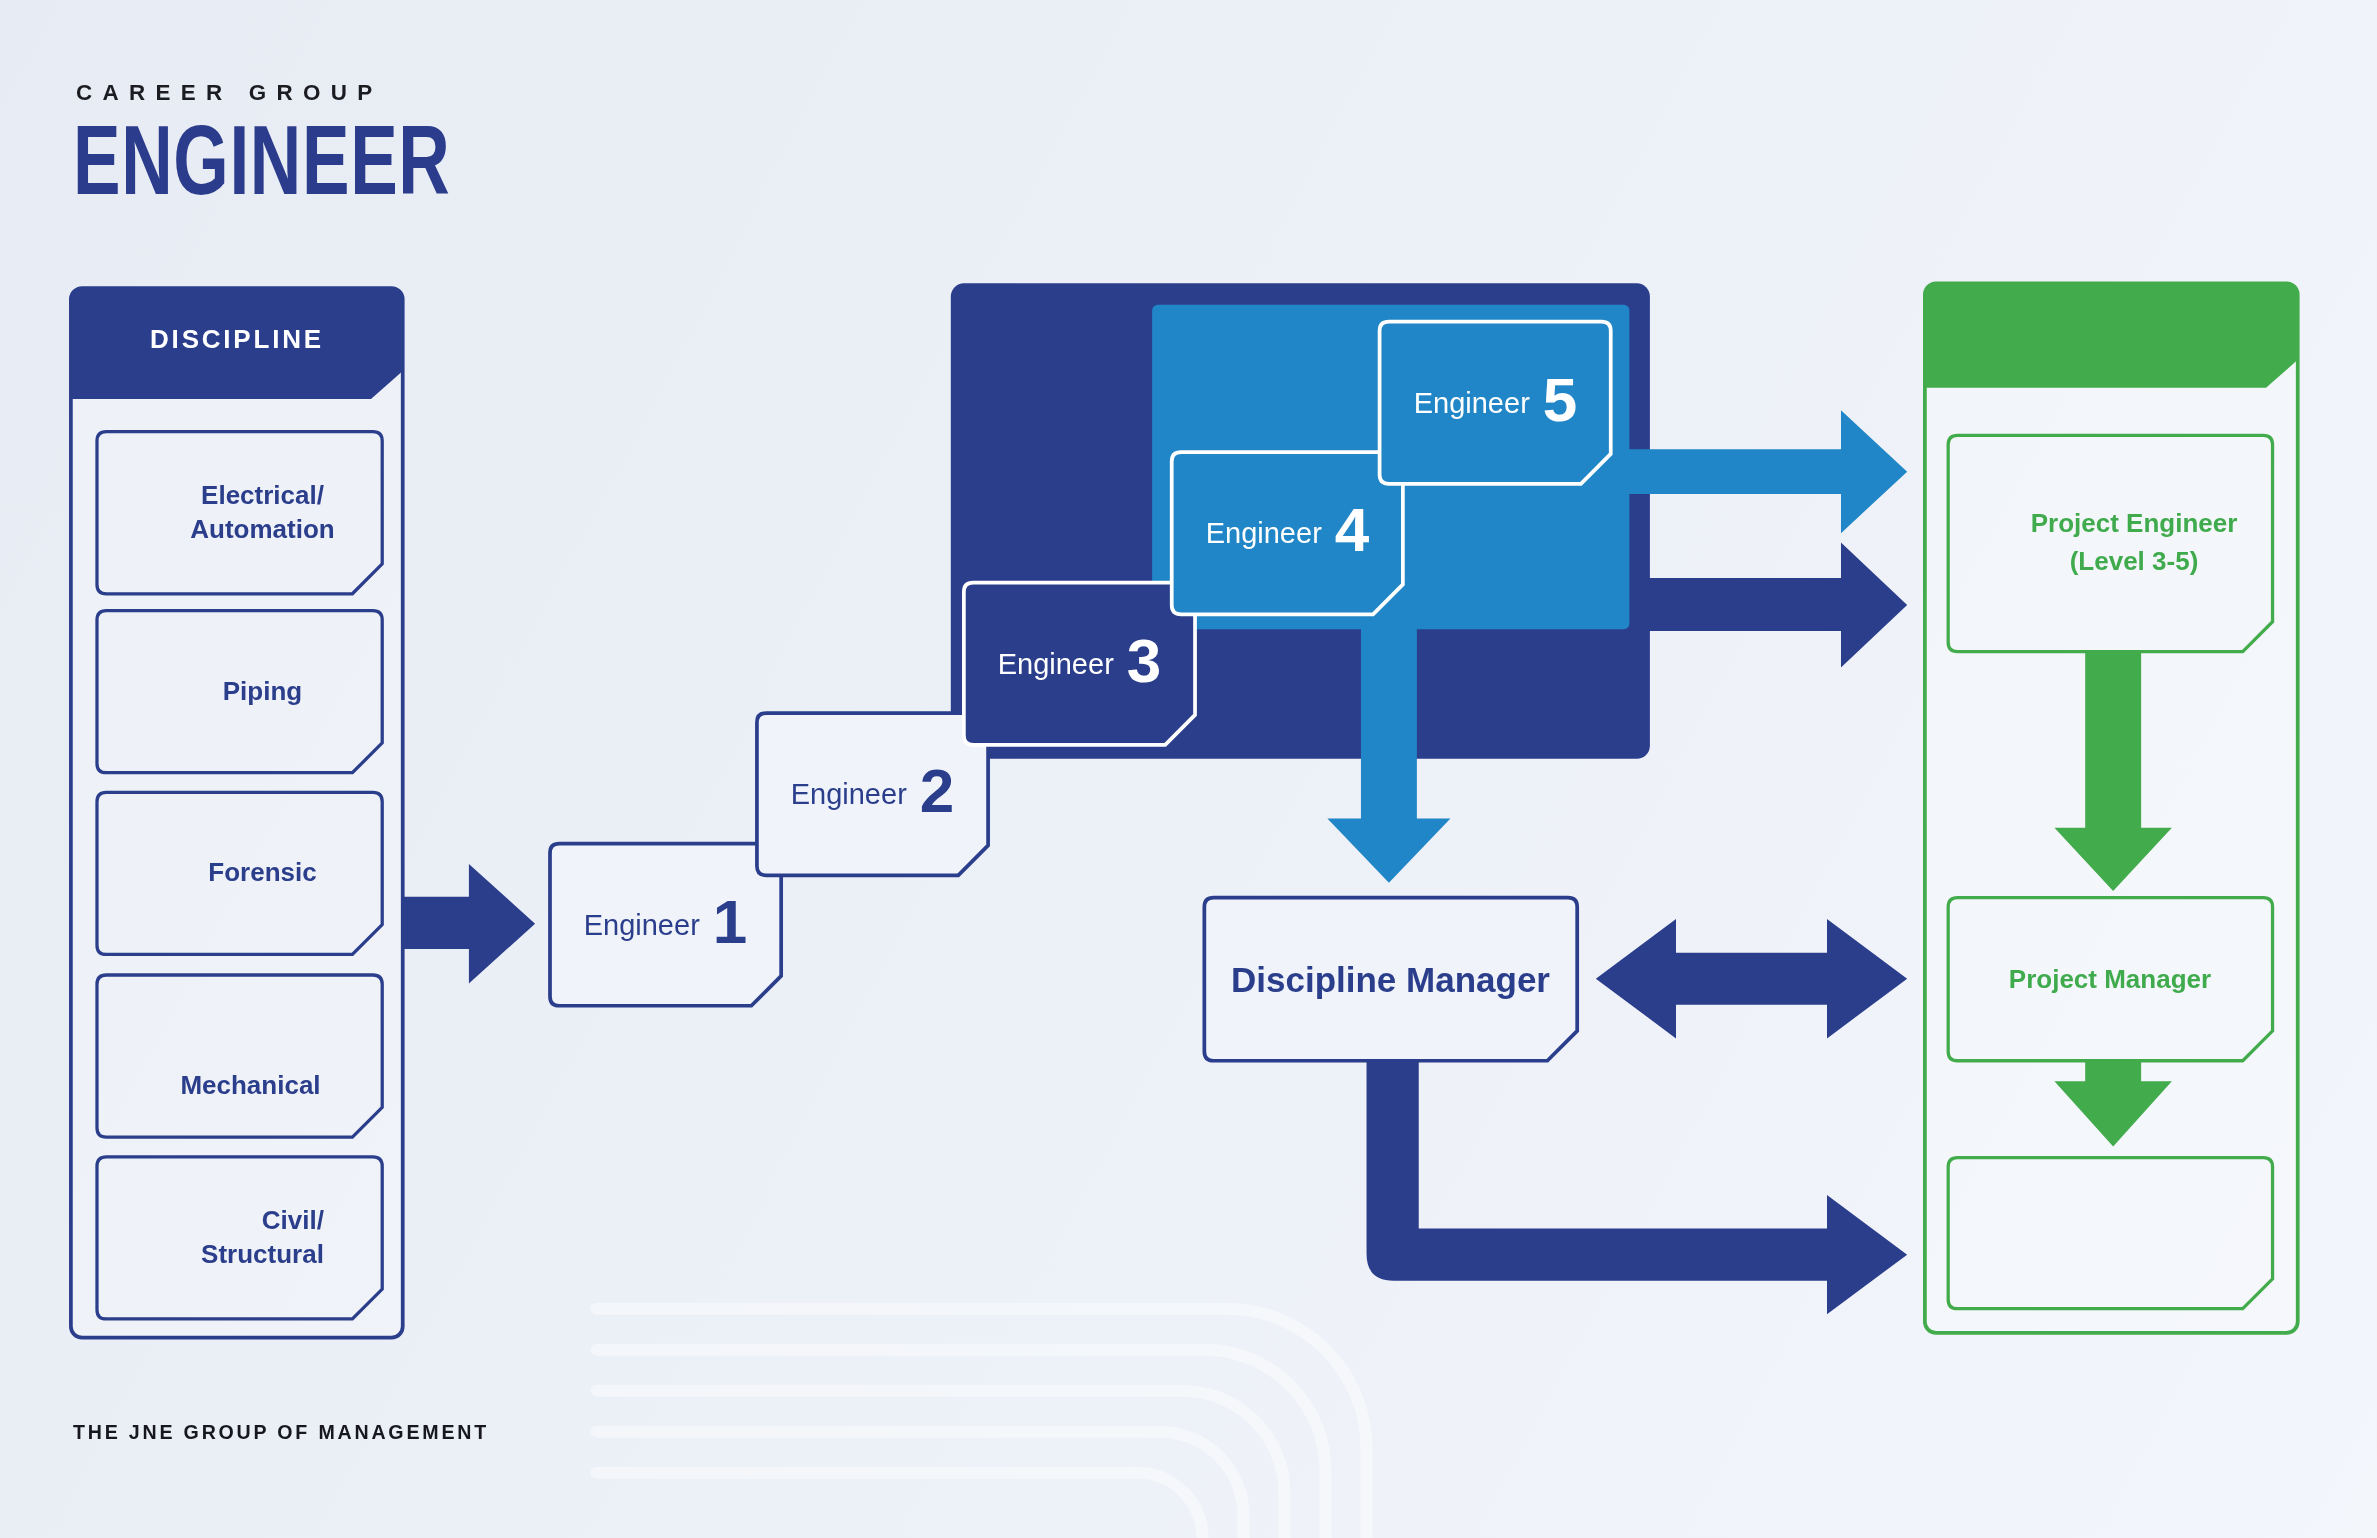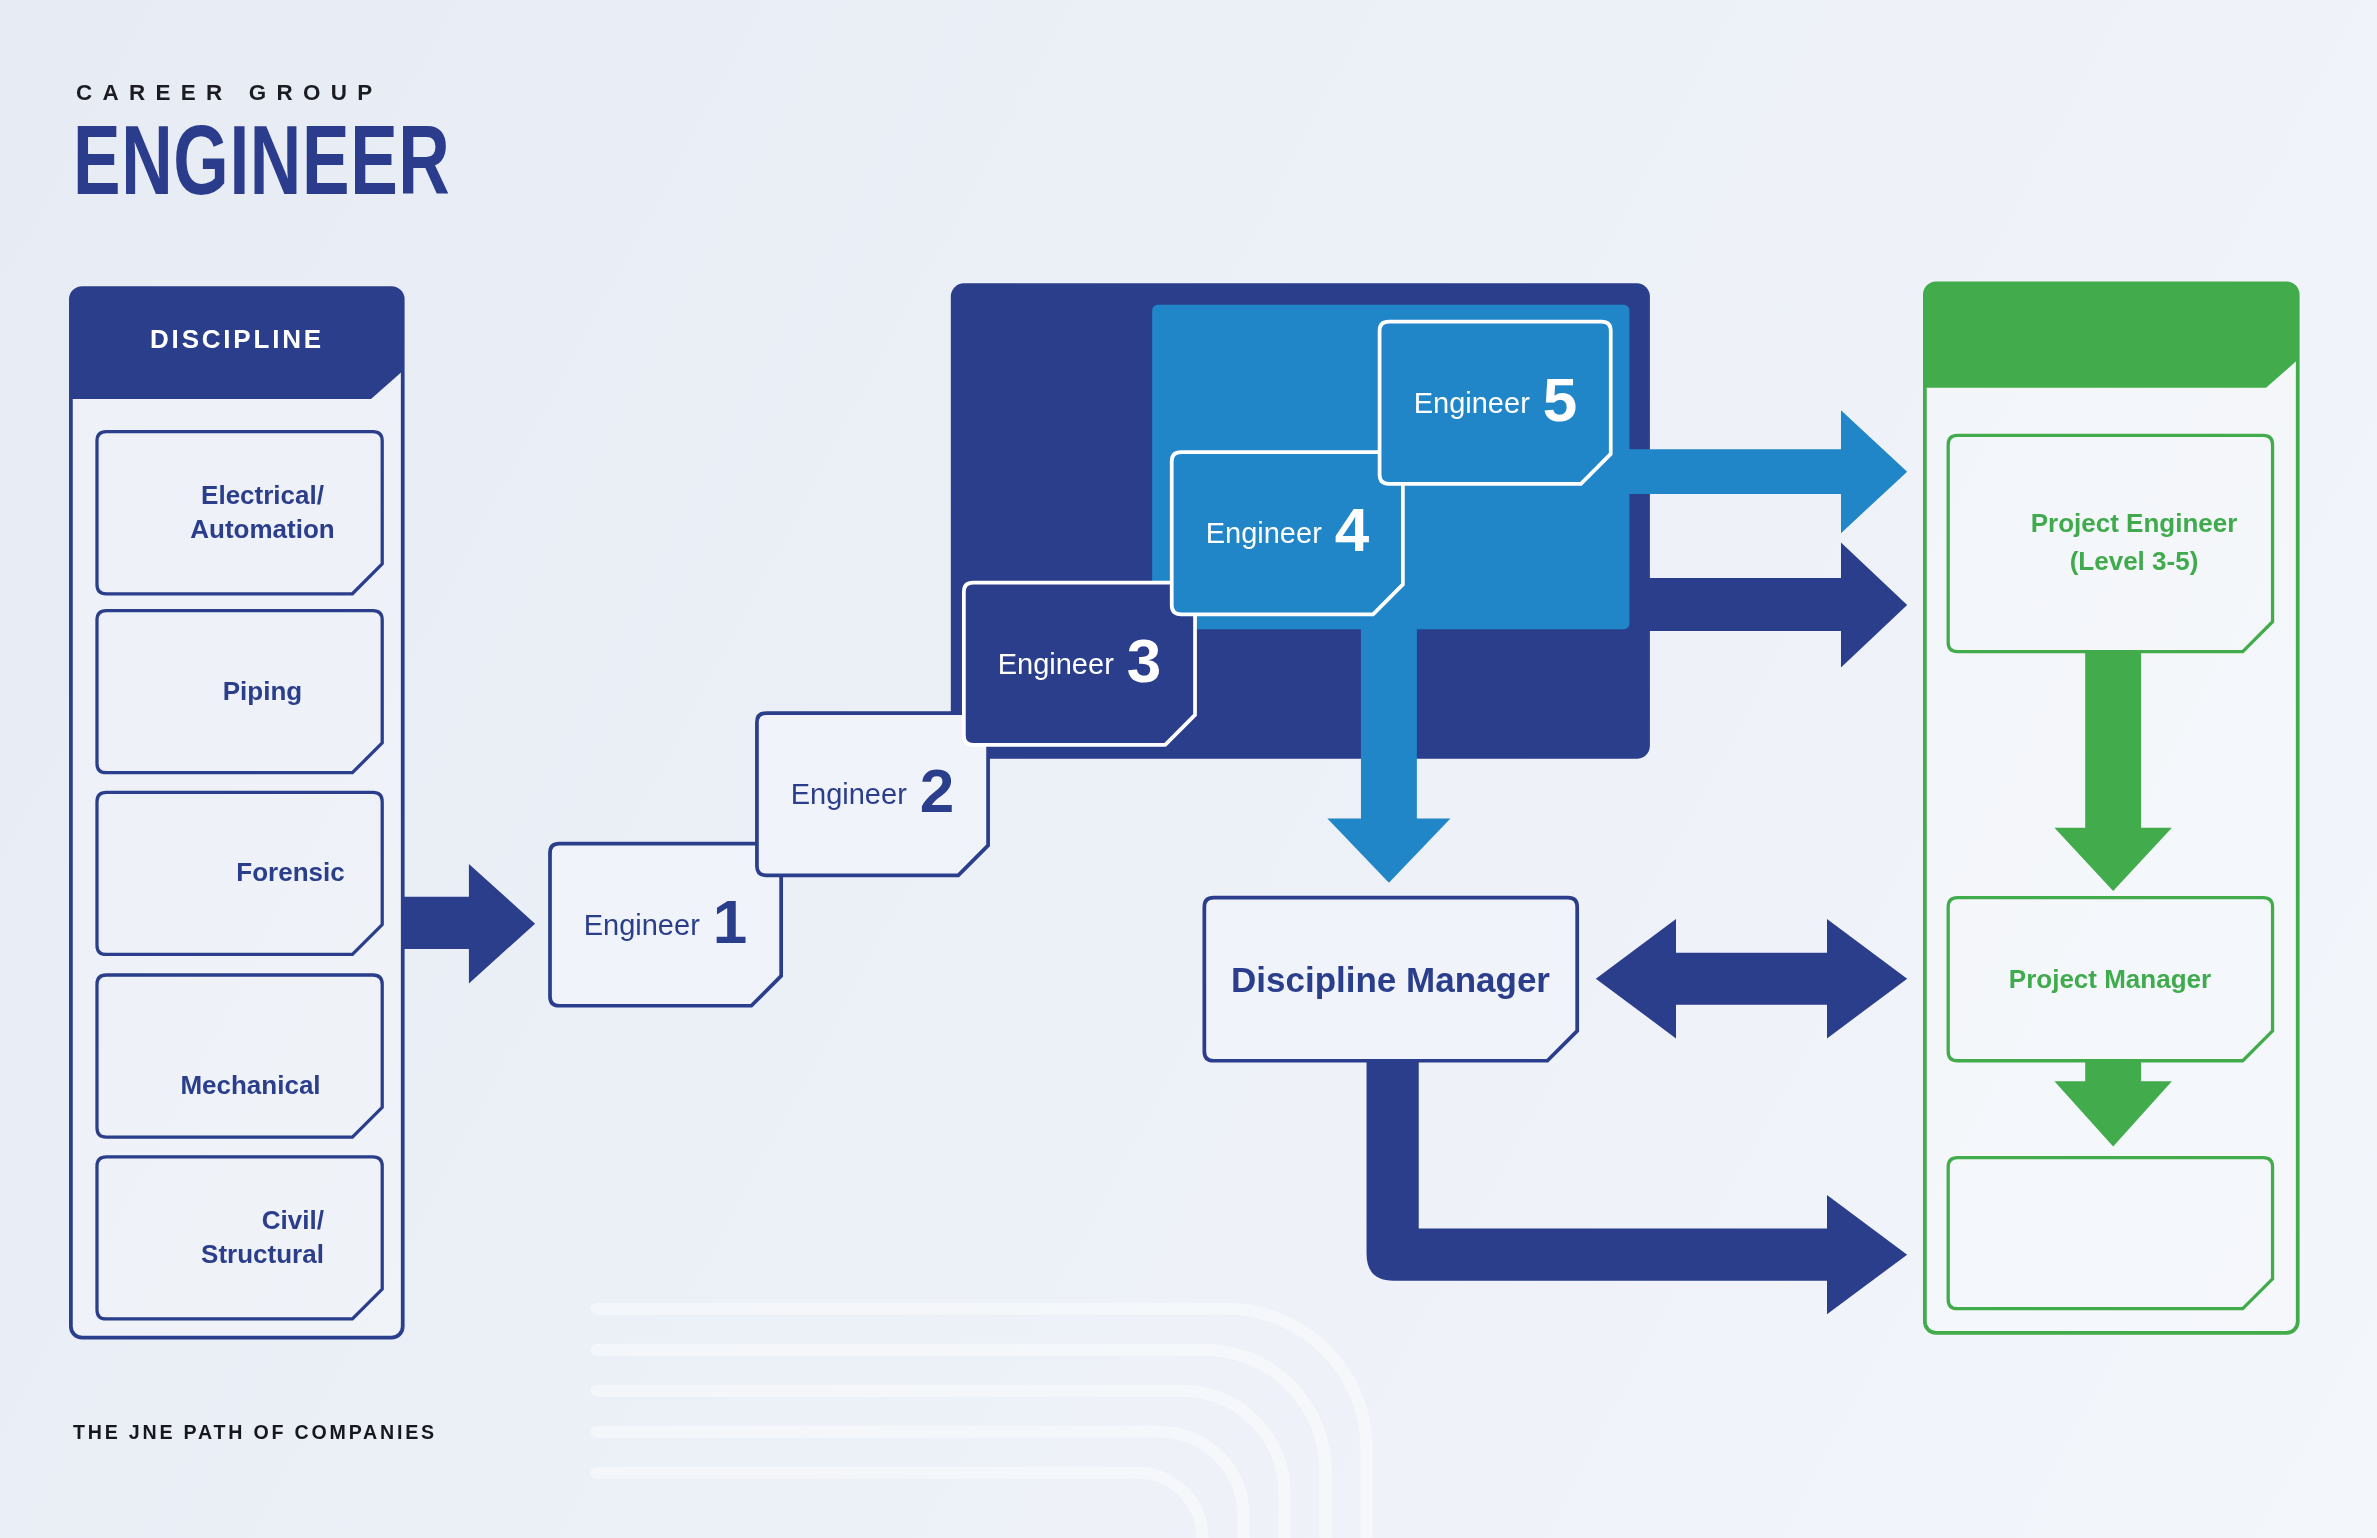--- a/index.html
+++ b/index.html
@@ -90,21 +90,21 @@
     <path fill="#42ab4c" d="M2237 1138 H2297 V1160 H2330 L2267 1230 L2204 1160 H2237 Z"></path>
   </svg>
 
   <div class="eyebrow">CAREER GROUP</div>
   <div class="big-title">ENGINEER</div>
 
   <div class="label col-header-text white" style="left:71px;top:288px;width:332px;height:104px;">DISCIPLINE</div>
   <div class="label item-text navy" style="left:97px;top:432px;width:285px;height:162px;">Electrical/
 Automation</div>
   <div class="label item-text navy" style="left:97px;top:611px;width:285px;height:162px;">Piping</div>
-  <div class="label item-text navy" style="left:97px;top:792px;width:285px;height:162px;margin-left:28px;">Forensic</div>
+  <div class="label item-text navy" style="left:97px;top:792px;width:285px;height:162px;">Forensic</div>
   <div class="label item-text navy" style="left:97px;top:1005px;width:261px;height:162px;">Mechanical</div>
   <div class="label item-text navy" style="left:97px;top:1157px;width:285px;height:162px;text-align:right;">Civil/
 Structural</div>
 
   <div class="label eng-label navy" style="left:550px;top:844px;width:231px;height:162px;">
     <span class="eng-word">Engineer</span>
     <span class="eng-num">1</span>
   </div>
   <div class="label eng-label navy" style="left:757px;top:713px;width:231px;height:162px;">
     <span class="eng-word">Engineer</span>
@@ -122,15 +122,15 @@
     <span class="eng-word">Engineer</span>
     <span class="eng-num">5</span>
   </div>
 
   <div class="label box-text navy" style="left:1204px;top:898px;width:373px;height:163px;">Discipline Manager</div>
 
   <div class="label pm-box-text green" style="left:1972px;top:435px;width:324px;height:216px;">Project Engineer
 (Level 3-5)</div>
   <div class="label pm-box-text green" style="left:1948px;top:898px;width:324px;height:163px;">Project Manager</div>
 
-  <div class="footer-text">THE JNE PATH OF COMPANIES</div>
+  <div class="footer-text">THE JNE GROUP OF MANAGEMENT</div>
 </div>
 
 
 </body></html>

